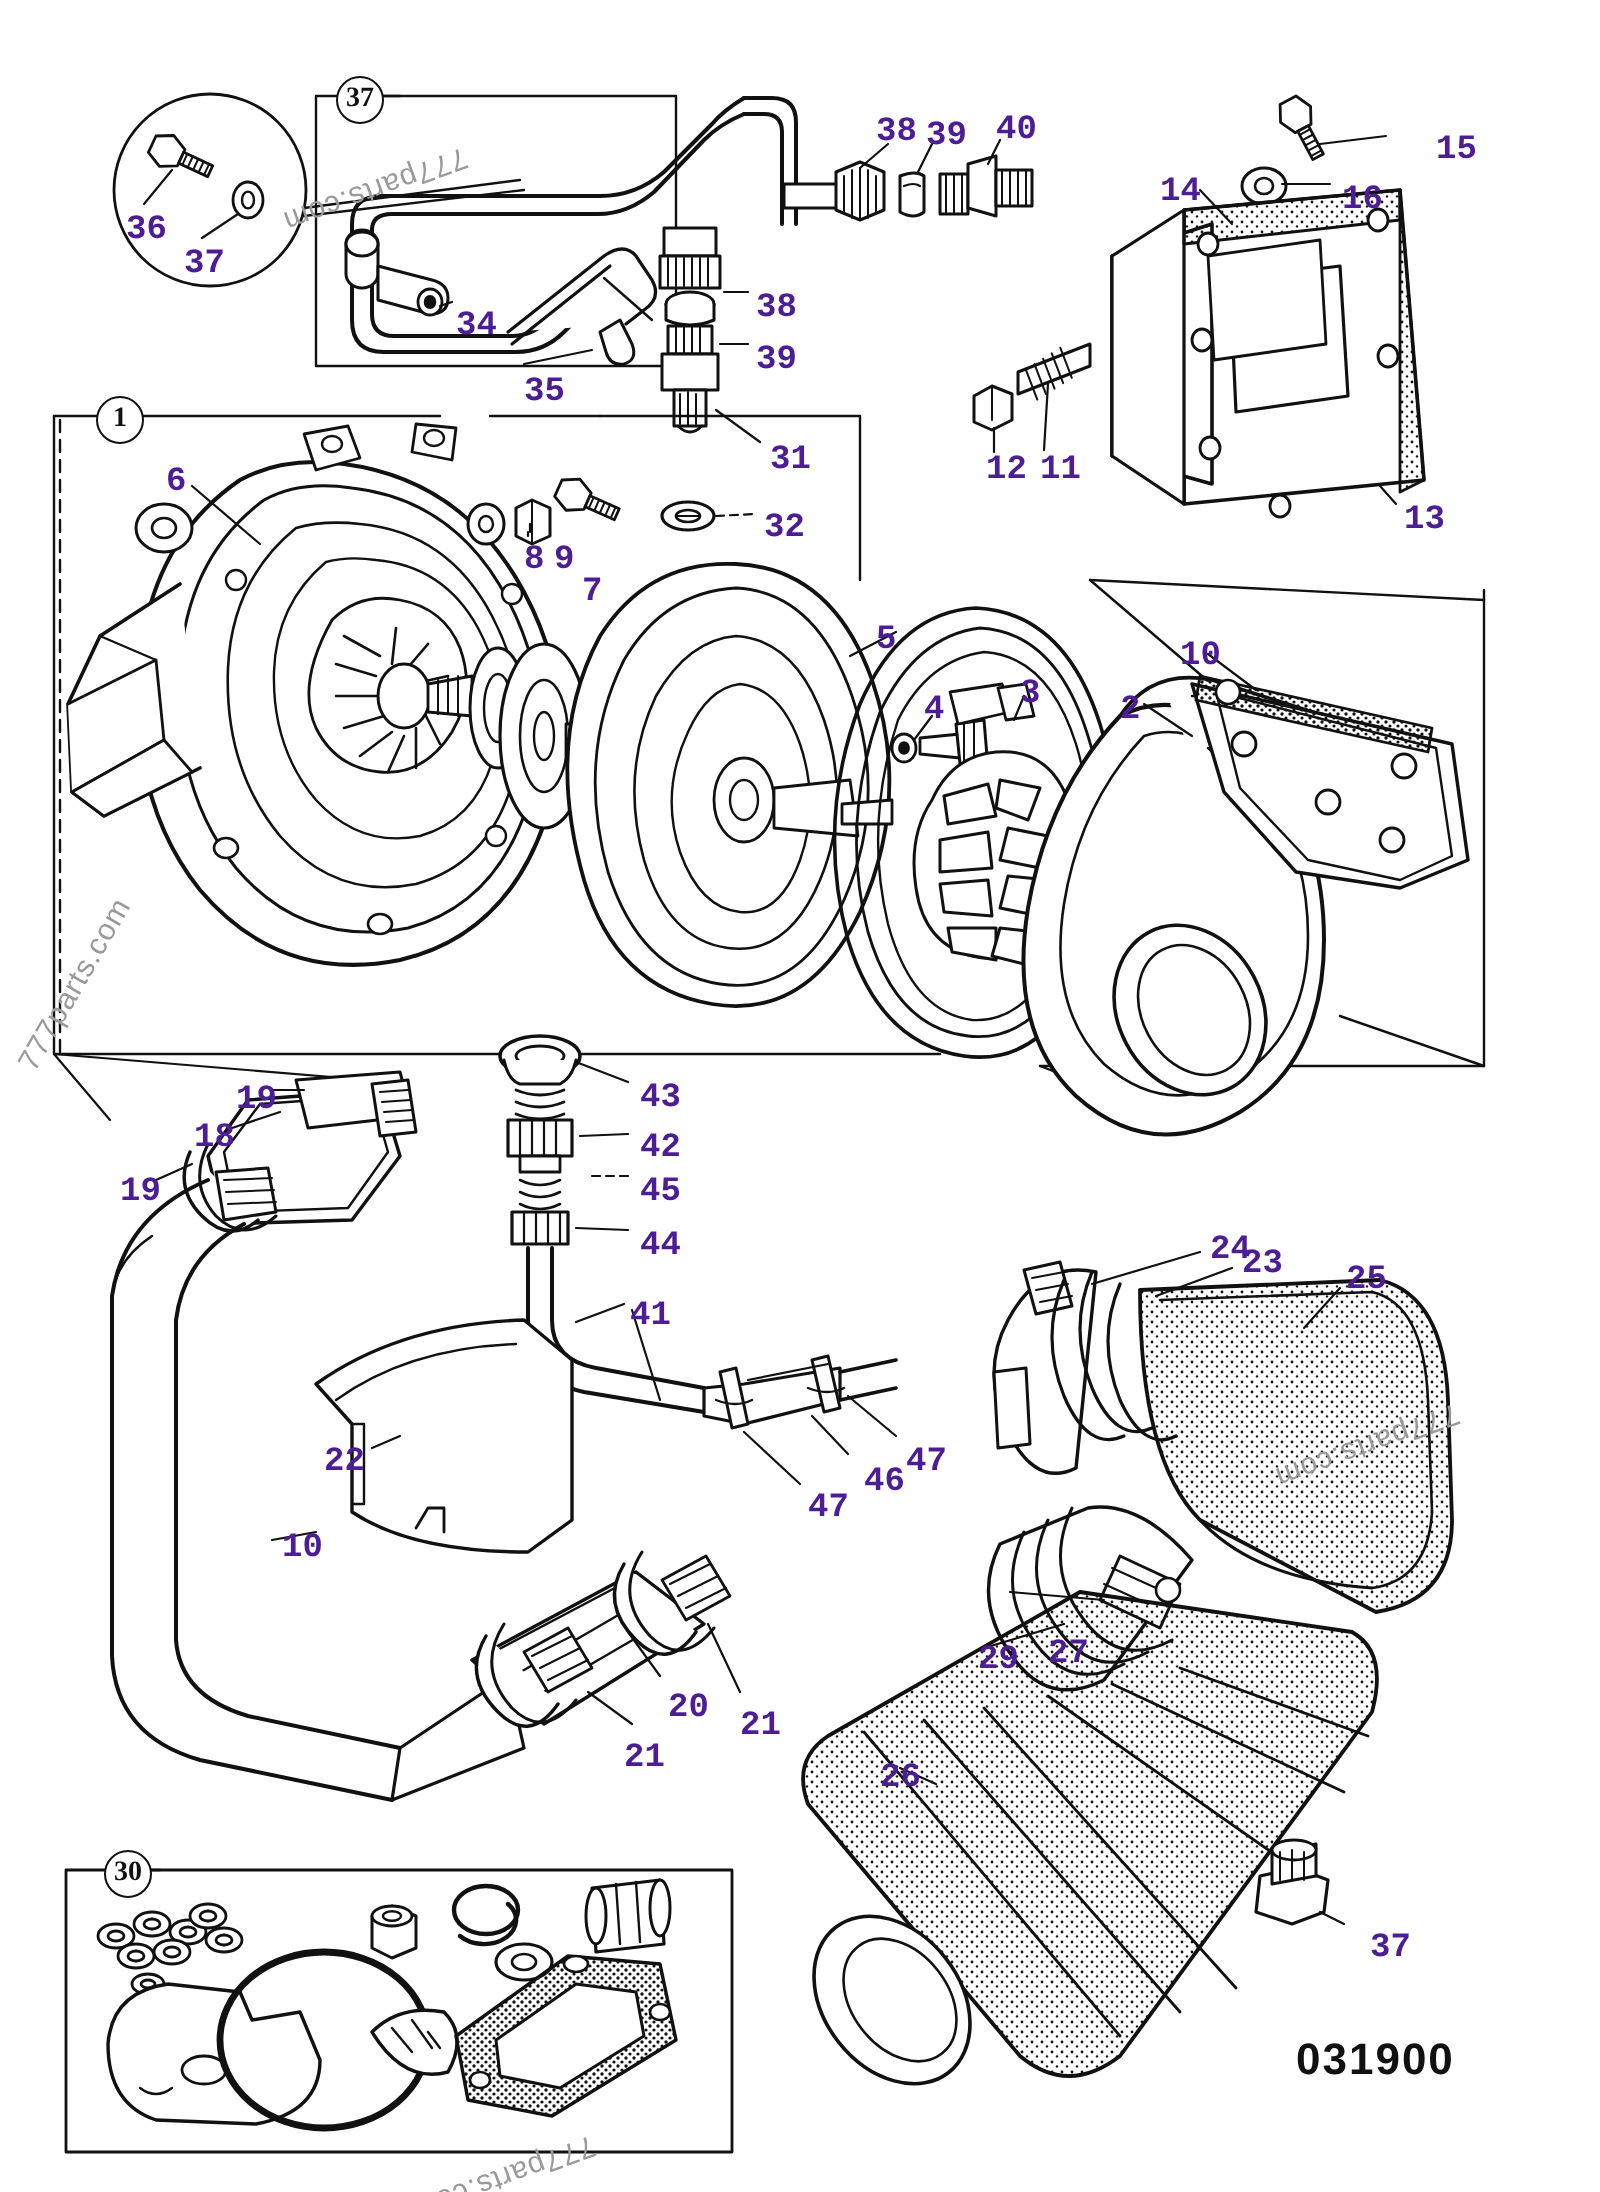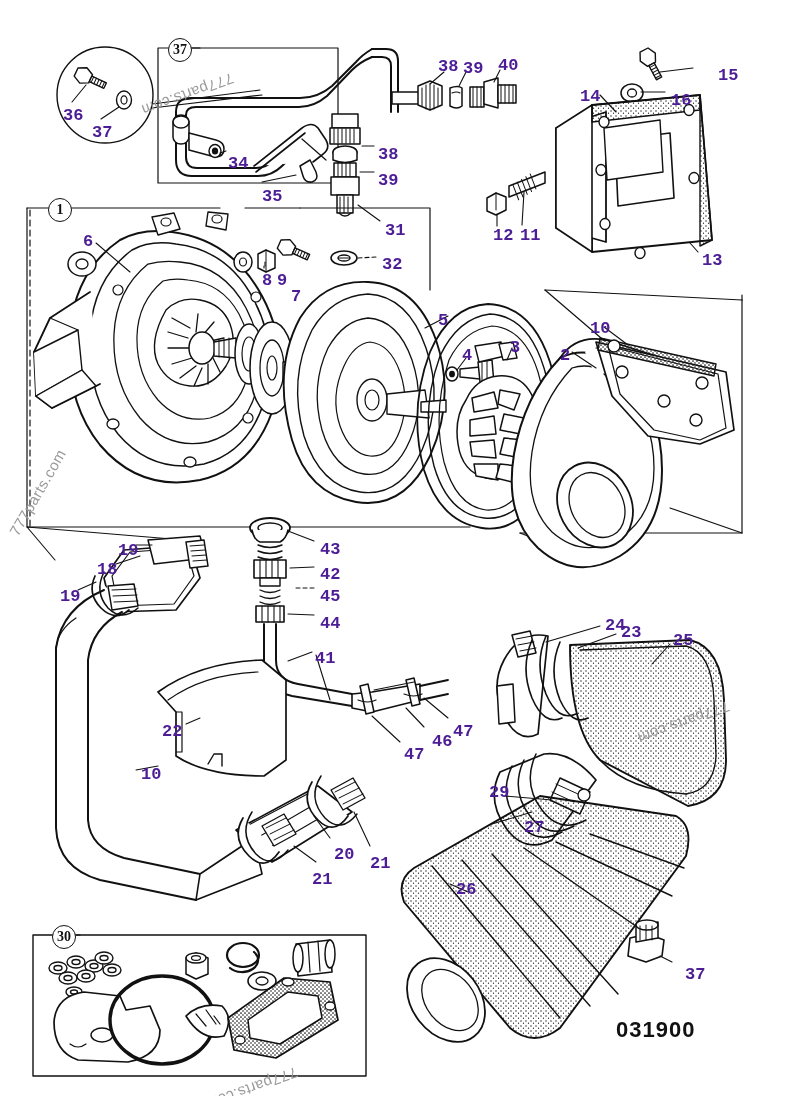--- a/index.html
+++ b/index.html
@@ -6,21 +6,21 @@
   html,body{margin:0;padding:0;background:#fff;}
   body{font-family:"Liberation Serif",serif;}
   #page{position:relative;width:800px;height:1096px;background:#fff;overflow:hidden;}
   #page svg.layer{position:absolute;left:0;top:0;width:800px;height:1096px;}
   .callout{position:absolute;font-family:Liberation Mono, monospace;font-weight:700;color:#4c1d95;
            font-size:17px;line-height:1;white-space:nowrap;}
   .circ-label{position:absolute;width:22px;height:22px;border:1.6px solid #111;border-radius:50%;
               background:#fff;display:flex;align-items:center;justify-content:center;
               font-family:"Liberation Serif",serif;font-weight:700;font-size:14px;color:#111;}
   .dnum{position:absolute;font-family:"Liberation Sans",sans-serif;font-weight:700;
-        font-size:22px;letter-spacing:1px;color:#111;}
+        font-size:22px;letter-spacing:1px;color:#111;margin-left:32px;}
   .wm{position:absolute;font-family:"Liberation Sans",sans-serif;font-size:15px;color:#9a9a9a;
       white-space:nowrap;font-weight:400;letter-spacing:0.5px;}
 </style>
 </head>
 <body>
 
 <div id="page">
 
   <svg class="layer" viewBox="0 0 800 1096">
     <defs>
@@ -648,23 +648,23 @@
   <div class="callout" style="left:370px;top:855px;">21</div>
   <div class="callout" style="left:312px;top:871px;">21</div>
 
   <div class="callout" style="left:432px;top:733px;">46</div>
   <div class="callout" style="left:453px;top:723px;">47</div>
   <div class="callout" style="left:404px;top:746px;">47</div>
 
   <div class="callout" style="left:605px;top:617px;">24</div>
   <div class="callout" style="left:621px;top:624px;">23</div>
   <div class="callout" style="left:673px;top:632px;">25</div>
-  <div class="callout" style="left:489px;top:784px;">29</div>
+  <div class="callout" style="left:489px;top:822px;">29</div>
   <div class="callout" style="left:476px;top:819px;margin-left:48px;">27</div>
-  <div class="callout" style="left:456px;top:881px;">26</div>
+  <div class="callout" style="left:440px;top:881px;">26</div>
   <div class="callout" style="left:685px;top:966px;">37</div>
 
   <div class="dnum" style="left:616px;top:1017px;">031900</div>
 
   <div class="wm" style="left:236px;top:86px;transform:rotate(-200deg);transform-origin:0 0;">777parts.com</div>
   <div class="wm" style="left:6px;top:530px;transform:rotate(-60deg);transform-origin:0 0;">777parts.com</div>
   <div class="wm" style="left:732px;top:714px;transform:rotate(-200deg);transform-origin:0 0;">777parts.com</div>
   <div class="wm" style="left:300px;top:1080px;transform:rotate(-200deg);transform-origin:0 0;">777parts.com</div>
 
 </div>

